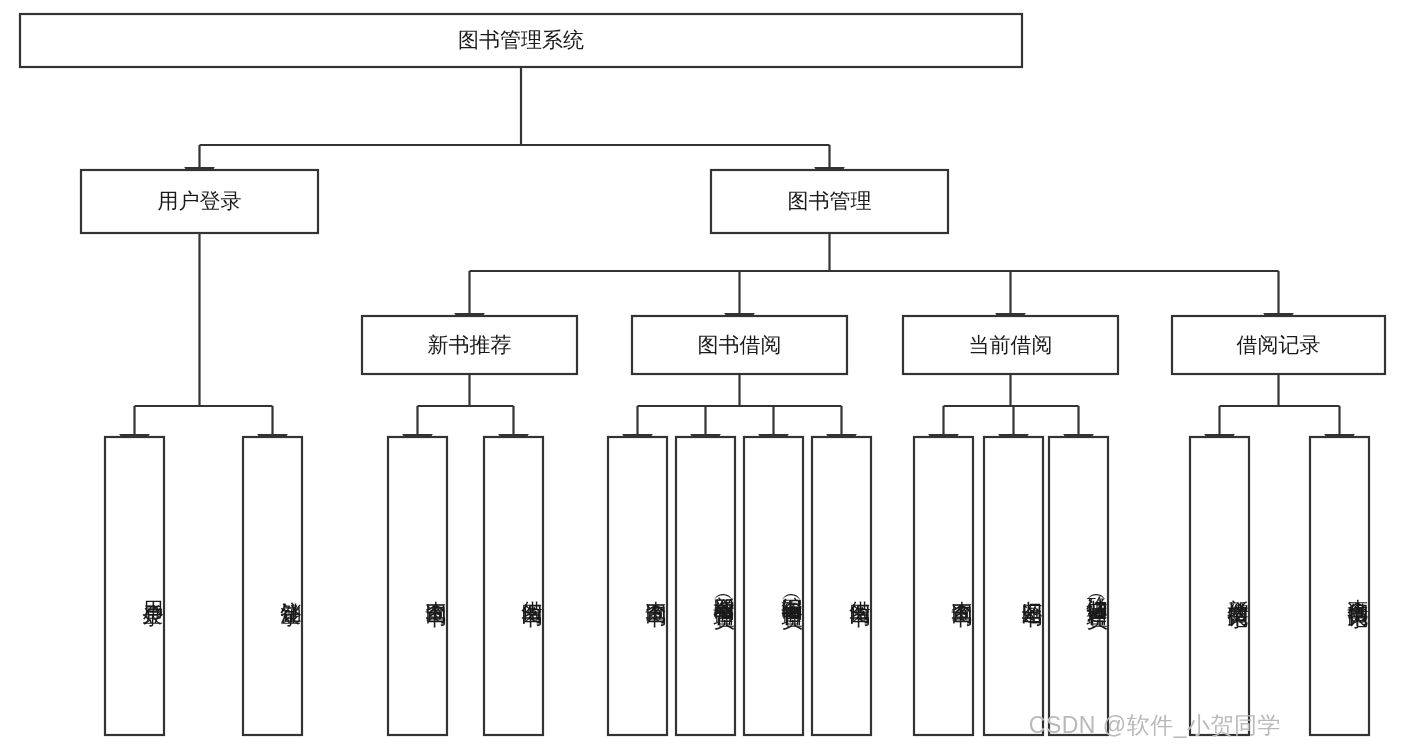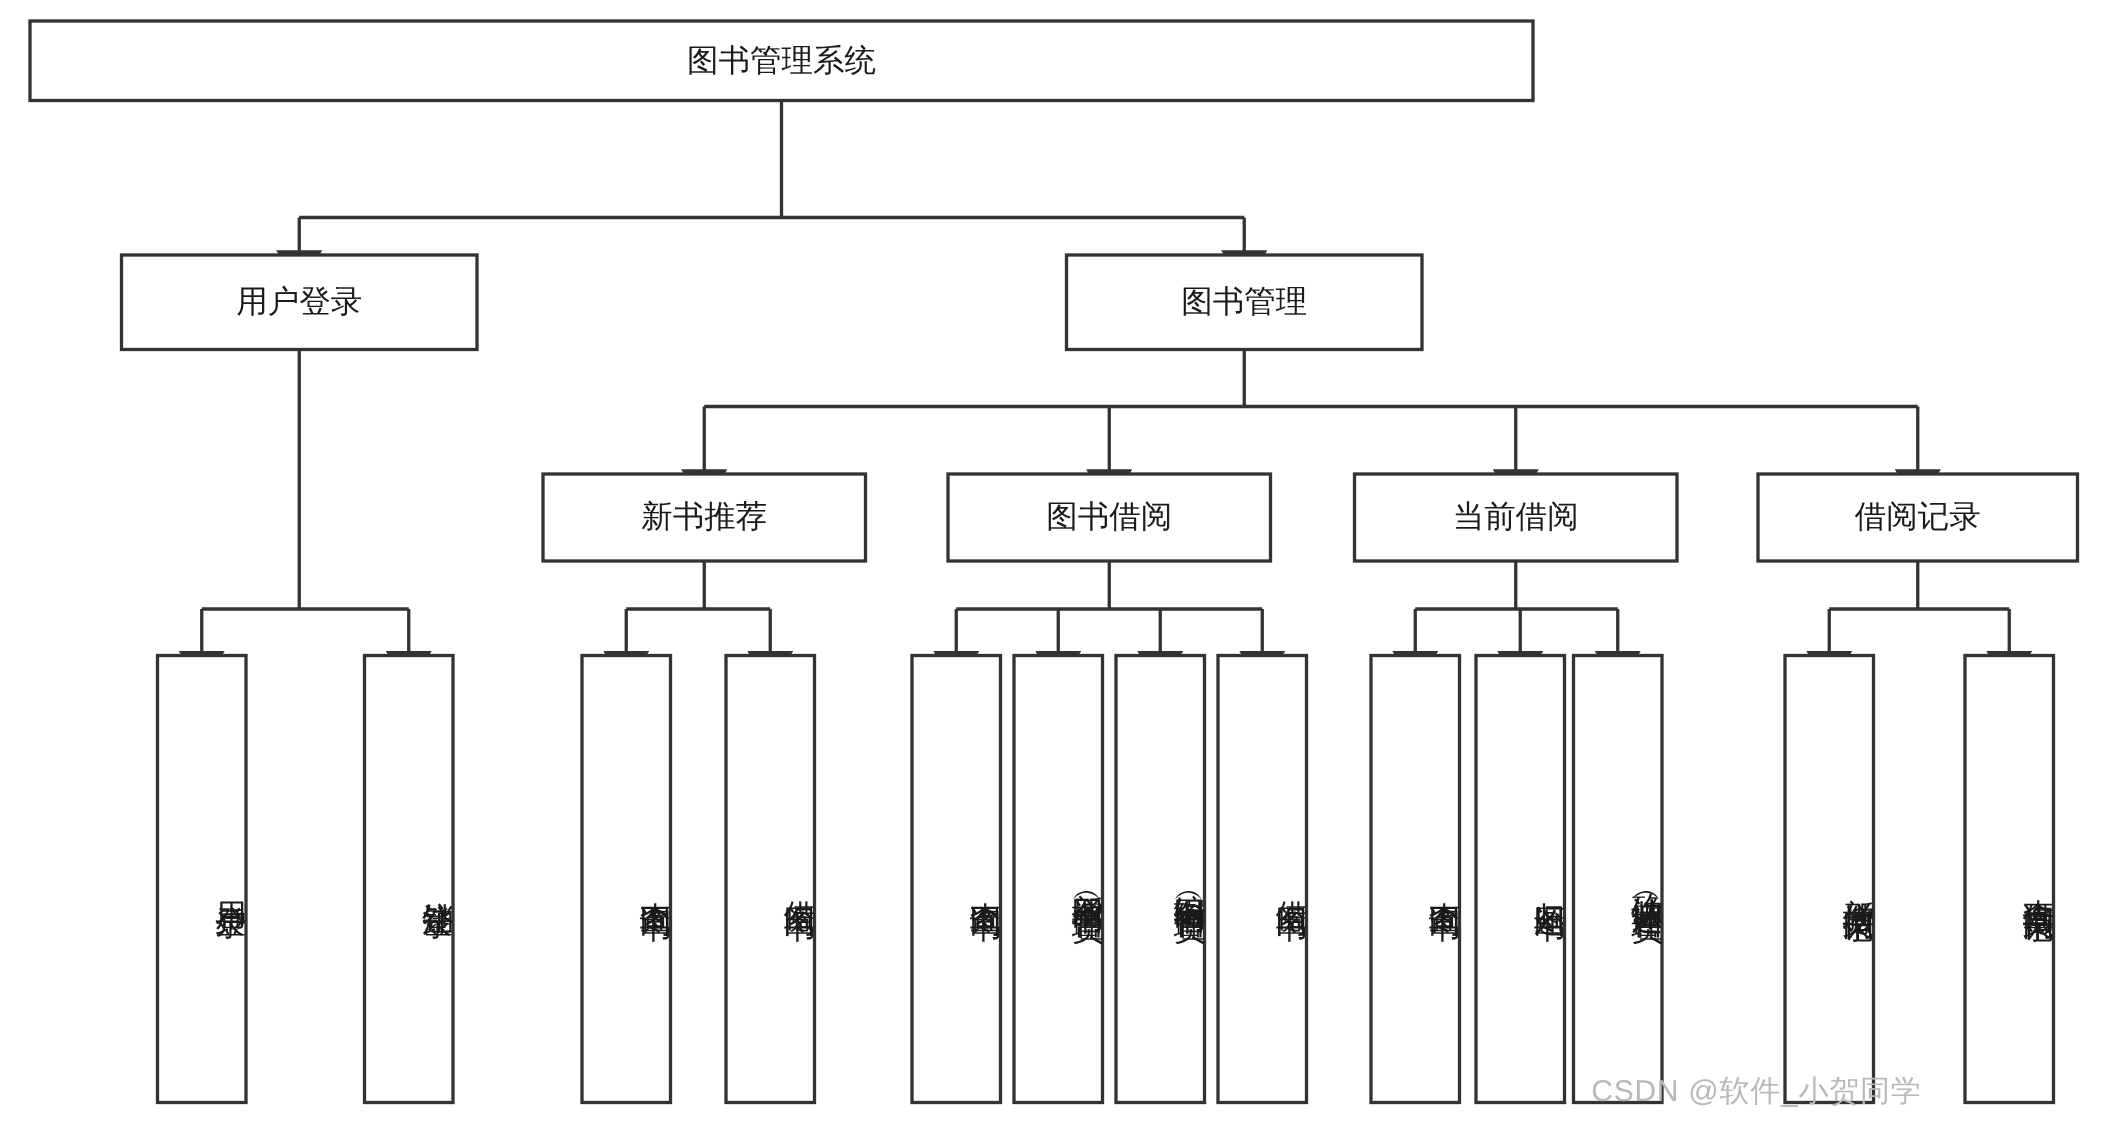--- a/index.html
+++ b/index.html
@@ -62,21 +62,21 @@
     display: flex;
     align-items: flex-start;
     justify-content: center;
     pointer-events: none;
   }
   .watermark {
     position: absolute;
     right: 8px;
     bottom: 6px;
     font-family: "Liberation Sans", "DejaVu Sans", sans-serif;
-    font-size: 20px;
+    font-size: 23px;
     color: #b9b9b9;
     white-space: nowrap;
     letter-spacing: 0.5px;
   }
 </style>
 </head>
 <body>
 
 <div id="diagram-root">
   <svg class="diagram-canvas" viewBox="0 0 1405 747">

